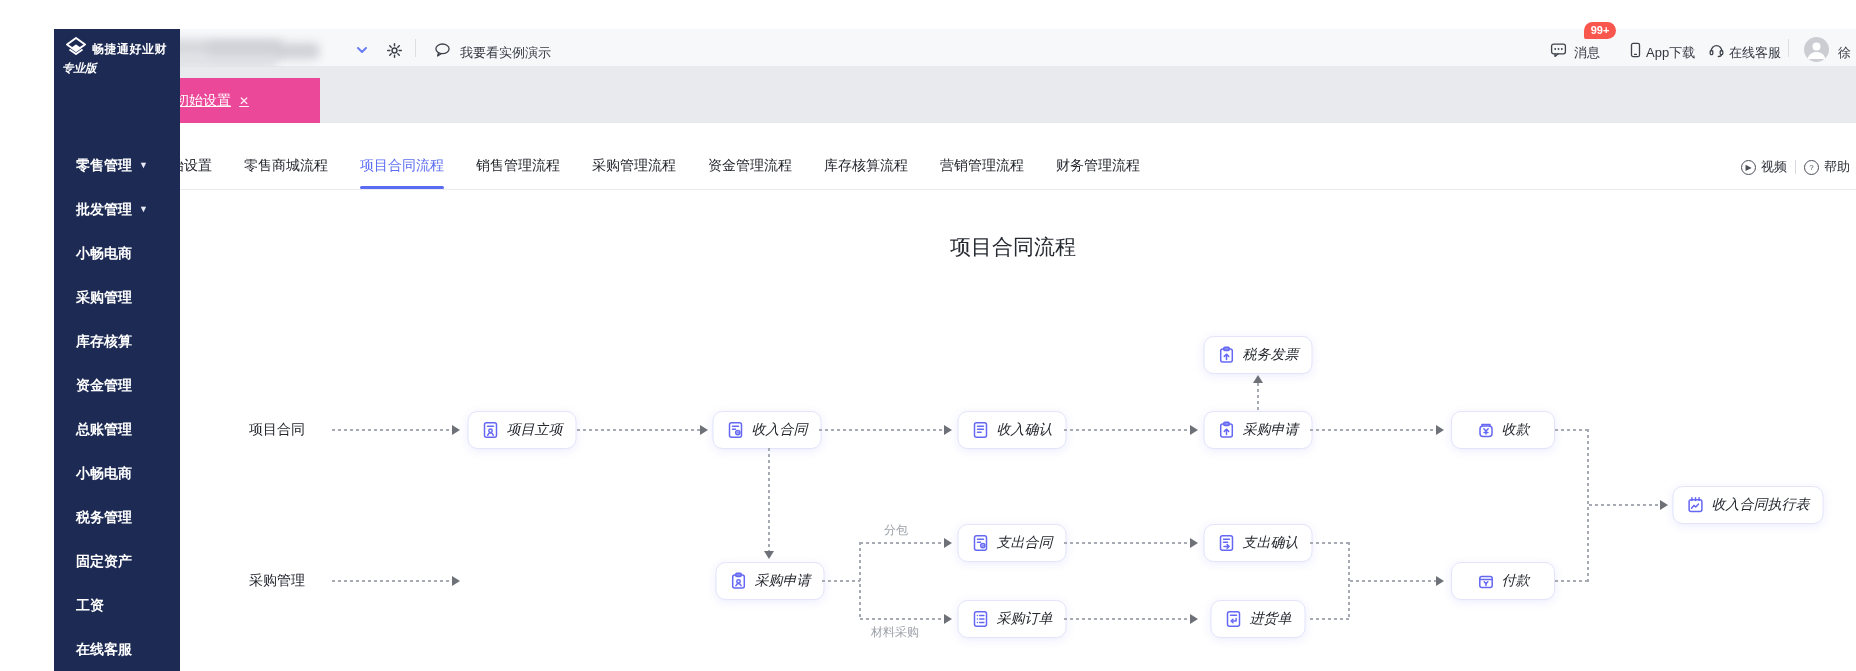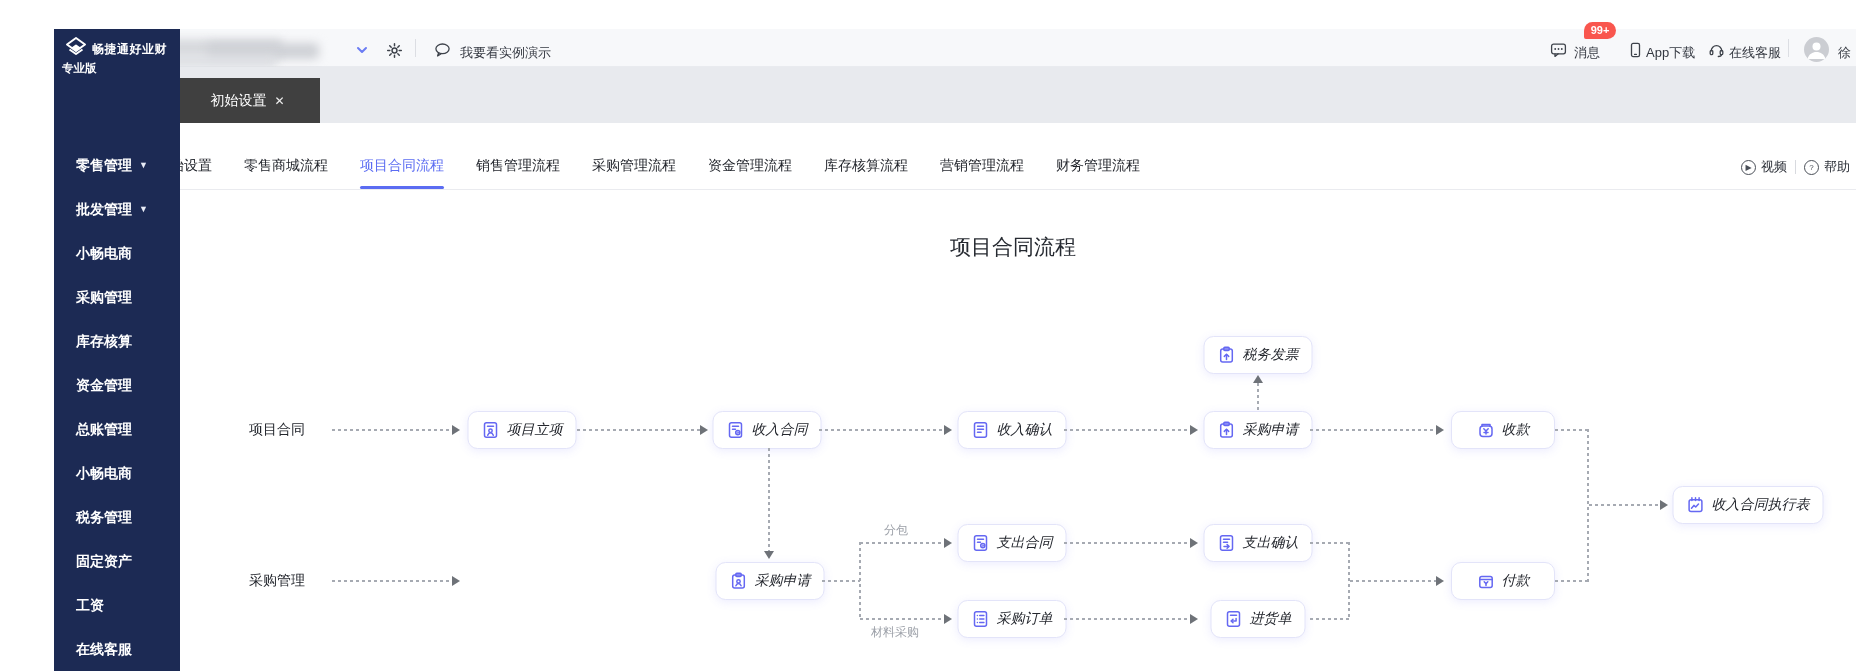--- a/index.html
+++ b/index.html
@@ -5,43 +5,43 @@
   * { margin:0; padding:0; box-sizing:border-box; }
   html,body { background:#fff; }
   body { font-family:"Liberation Sans","DejaVu Sans",sans-serif; }
   .app { position:relative; width:1856px; height:671px; overflow:hidden; background:#fff; }
 
   
   .sidebar { position:absolute; left:12px; top:29px; width:126px; height:642px; background:#1C2A54; z-index:3;margin-left:42px; }
   .brand { position:relative; height:50px; color:#fff; }
   .brand-logo { position:absolute; left:9px; top:6px; }
   .brand-name { position:absolute; left:38px; top:12px; font-size:12px; font-weight:700; white-space:nowrap; letter-spacing:.5px; }
-  .brand-edition { position:absolute; left:8px; top:32px; font-size:11.5px; font-weight:700; }
+  .brand-edition { position:absolute; left:8px; top:32px; font-size:11.5px; font-weight:700;font-style:italic; }
   .side-menu { padding-top:64px; }
   .side-item { height:44px; line-height:44px; padding-left:22px; color:#FFFFFF; font-size:14px; font-weight:600; cursor:pointer; white-space:nowrap; }
   .caret { font-size:9px; color:#E8ECF7; margin-left:7px; vertical-align:2px; }
 
   
   .topbar { position:absolute; left:112px; top:29px; right:0; height:38px; background:#F7F8FA; border-bottom:1px solid #E9EBEF; z-index:2; }
   .blob { position:absolute; border-radius:4px; }
   .b1 { left:20px; top:10px; width:150px; height:18px; background:#D7D9DD; filter:blur(4px); }
   .b2 { left:95px; top:14px; width:112px; height:16px; background:#CFD1D6; filter:blur(5px); }
   .b3 { left:40px; top:26px; width:125px; height:12px; background:#DCDEE2; filter:blur(5px); }
   .hicon { position:absolute; top:13px; cursor:pointer; }
   .hdivider { position:absolute; top:10px; width:1px; height:18px; background:#DCDEE3; }
   .htext { position:absolute; top:15px; font-size:13px; color:#333740; white-space:nowrap; cursor:pointer; }
   .badge { position:absolute; left:1584px; top:-7px; min-width:32px; height:17px; line-height:17px; text-align:center; padding:0 6px;
            background:#F9564E; color:#fff; font-size:11px; font-weight:700; border-radius:9px 9px 9px 2px; transform:translateX(-112px); }
   .avatar { position:absolute; left:1692px; top:8px; width:25px; height:25px; border-radius:50%; background:#CBCDD2; overflow:hidden; cursor:pointer; }
 
   
   .wintabs { position:absolute; left:112px; top:67px; right:0; height:68px; background:#E8EAEE; z-index:2; }
   .wtab-home { position:absolute; left:16px; top:11px; width:46px; height:45px; line-height:45px; text-align:center; font-size:14px; color:#2A2E36; cursor:pointer; }
-  .wtab-active { position:absolute; left:63px; top:11px; width:145px; height:45px; line-height:45px; text-align:center;
-                 background:#404040; color:#fff; font-size:14px; cursor:pointer; }
+  .wtab-active { position:absolute; left:63px; top:11px; width:145px; height:45px; line-height:45px; 
+                 background:#ec4899; color:#fff; font-size:14px; cursor:pointer;text-decoration:underline; }
   .wtab-close { font-size:12px; margin-left:8px; opacity:.92; cursor:pointer; }
 
   
   .content-bg { position:absolute; left:112px; top:123px; right:0; bottom:0; background:#fff; z-index:1; }
   .navtabs { position:absolute; left:112px; top:123px; right:0; height:67px; border-bottom:1px solid #EAEBEF; z-index:2; background:#fff; }
   .tabs-row { position:absolute; left:44px; bottom:0; display:flex; gap:32px; height:46px; align-items:center; }
   .ntab { position:relative; font-size:14px; color:#23262D; height:100%; display:flex; align-items:center; cursor:pointer; white-space:nowrap; }
   .ntab.active { color:#5B6CF2; }
   .ntab.active::after { content:""; position:absolute; left:0; right:0; bottom:0; height:3px; background:#5B6CF2; border-radius:2px; }
   .nav-tools { position:absolute; right:6px; bottom:13px; display:flex; align-items:center; gap:8px; font-size:13px; color:#2A2E36; }

